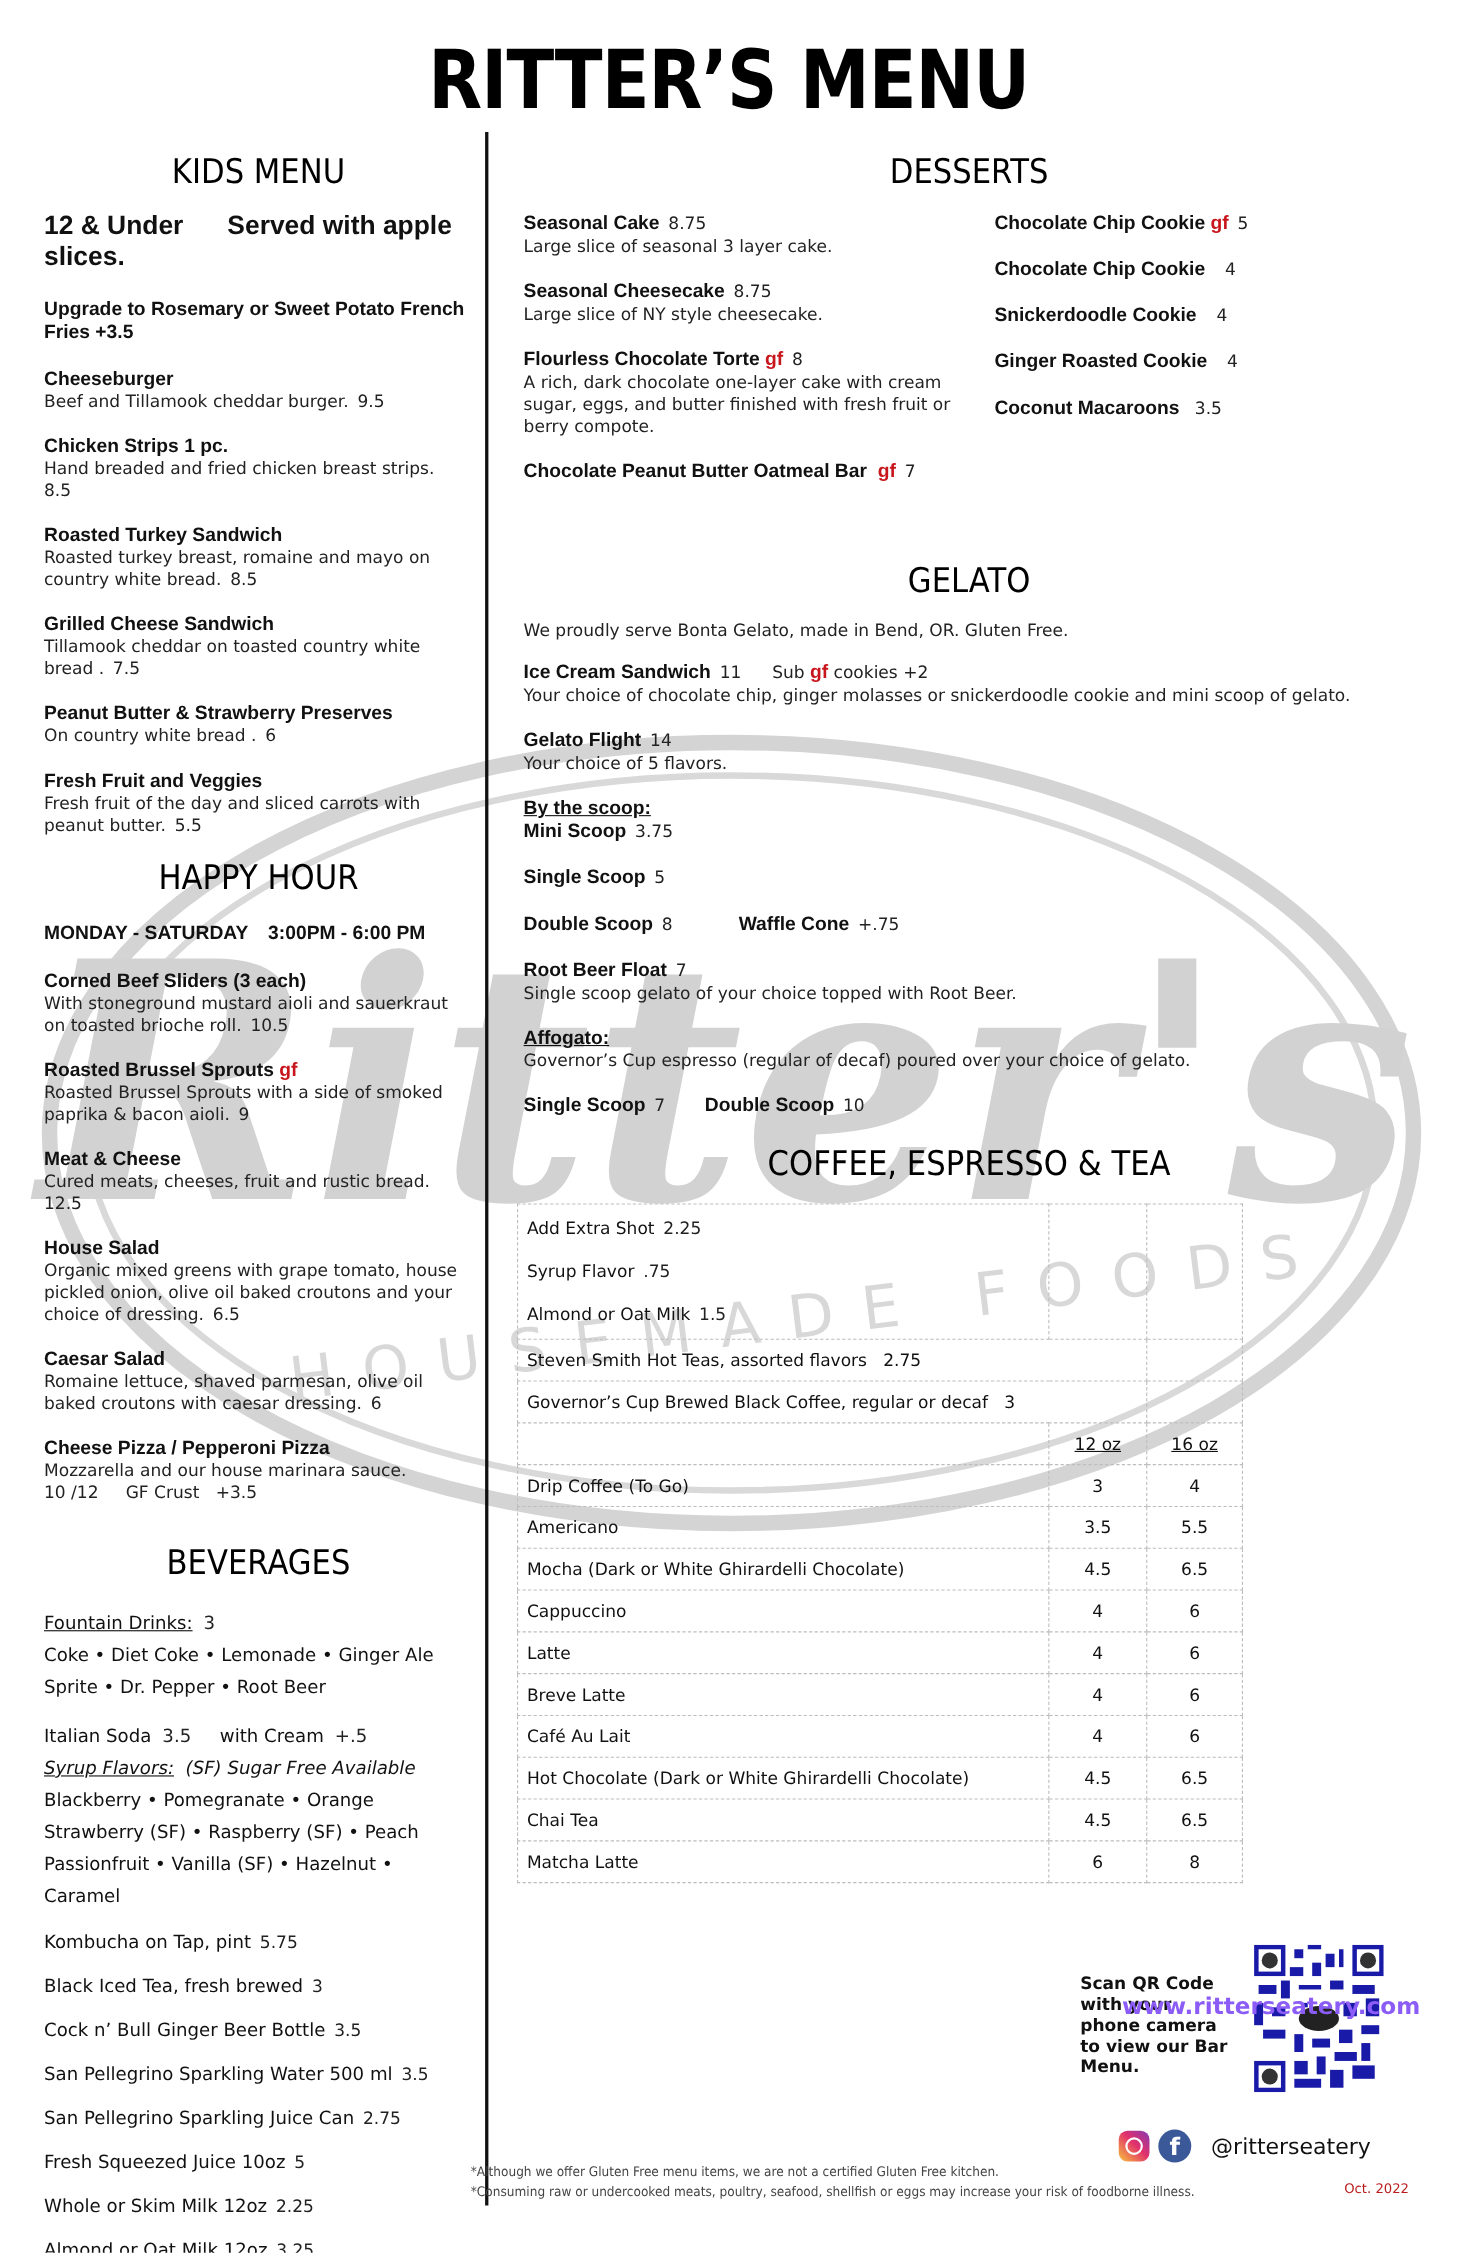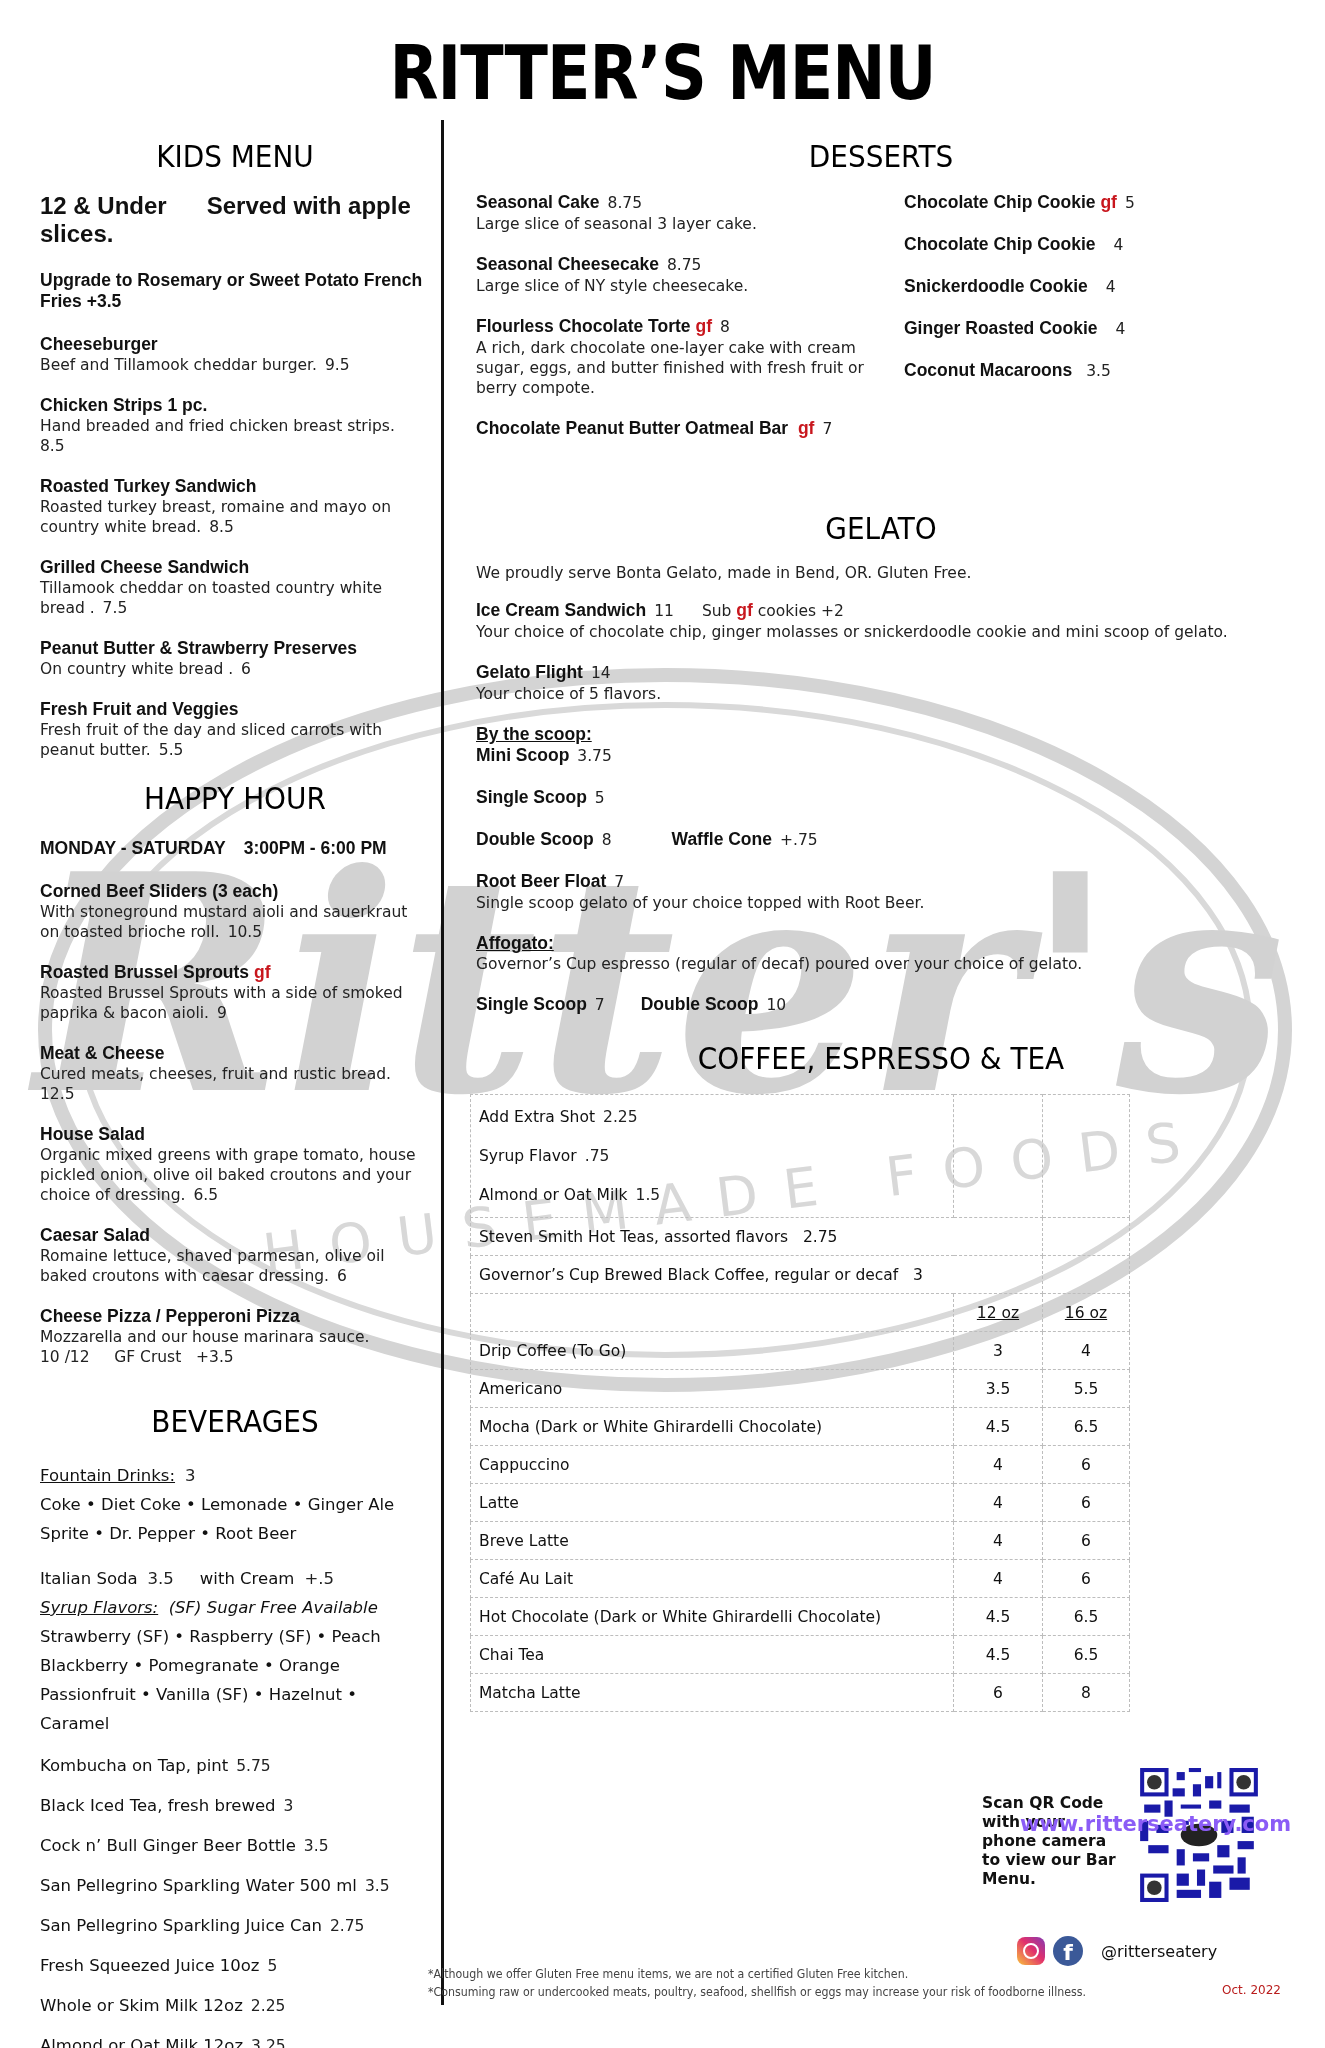--- a/index.html
+++ b/index.html
@@ -40,21 +40,21 @@
   table.coffee { border-collapse:collapse; width:660px; margin-left:-6px; font-family:"DejaVu Sans", sans-serif; font-size:15.5px; color:#111; }
   table.coffee td { border:1px dashed #bdbdbd; padding:0 8px; height:37px; }
   table.coffee td.c { text-align:center; width:72px; }
   table.coffee td.c2 { text-align:center; width:70px; }
   .hdr { text-decoration:underline; }
   .qr-block { position:absolute; left:982px; top:1768px; width:300px; z-index:1; }
   .qr-text { position:absolute; left:0; top:26px; font-family:"DejaVu Sans", sans-serif; font-size:15.5px; line-height:19px; font-weight:bold; color:#111; width:140px; }
   .qr { position:absolute; left:158px; top:0; width:118px; height:134px; }
   .site { position:absolute; left:1020px; top:1812px; font-family:"DejaVu Sans", sans-serif; font-size:21px; font-weight:bold; color:#8b5cf6; z-index:1; }
   .social { position:absolute; left:1017px; top:1936px; display:flex; align-items:center; z-index:1; }
-  .social .handle { font-family:"DejaVu Sans", sans-serif; font-size:16px; color:#111; margin-left:18px; }
+  .social .handle { font-family:"DejaVu Sans", sans-serif; font-size:20px; color:#111; margin-left:18px; }
   .ig { width:28px; height:28px; border-radius:8px; background:linear-gradient(45deg,#f9c23c,#e1306c 55%,#833ab4); position:relative; }
   .ig::before { content:""; position:absolute; left:6px; top:6px; width:12px; height:12px; border:2.5px solid #fff; border-radius:50%; }
   .fb { width:30px; height:30px; border-radius:50%; background:#3b5998; color:#fff; font-weight:bold; font-size:22px; text-align:center; line-height:34px; margin-left:8px; font-family:"DejaVu Sans", sans-serif; }
   .disclaimers { position:absolute; left:428px; top:1965px; font-family:"DejaVu Sans", sans-serif; font-size:12px; line-height:18px; color:#444; z-index:1; transform:scaleX(0.92); transform-origin:left top; }
   .date { position:absolute; left:1222px; top:1983px; font-family:"DejaVu Sans", sans-serif; font-size:12px; color:#b91c1c; z-index:1; }
 </style>
 </head>
 <body>
 
 <svg class="watermark" viewBox="0 0 1325 2048">
@@ -128,22 +128,22 @@
     </div>
 
   <div class="sec-h" style="margin-top:36px;margin-bottom:22px">BEVERAGES</div>
   <div class="bev">
     <div><span class="u">Fountain Drinks:</span><span class="p">3</span></div>
     <div>Coke • Diet Coke • Lemonade • Ginger Ale</div>
     <div>Sprite • Dr. Pepper • Root Beer</div>
     <div class="bev-gap"></div>
     <div><span>Italian Soda</span><span class="p">3.5</span><span style="margin-left:26px">with Cream</span><span class="p">+.5</span></div>
     <div style="font-style:italic"><span class="u">Syrup Flavors:</span>&nbsp; <span>(SF) Sugar Free Available</span></div>
+    <div>Blackberry • Pomegranate • Orange</div>
     <div>Strawberry (SF) • Raspberry (SF) • Peach</div>
-    <div>Blackberry • Pomegranate • Orange</div>
     <div>Passionfruit • Vanilla (SF) • Hazelnut • Caramel</div>
   </div>
   <div class="bev-list">
     <div><span>Kombucha on Tap, pint</span><span class="price">5.75</span></div>
     <div><span>Black Iced Tea, fresh brewed</span><span class="price">3</span></div>
     <div><span>Cock n’ Bull Ginger Beer Bottle</span><span class="price">3.5</span></div>
     <div><span>San Pellegrino Sparkling Water 500 ml</span><span class="price">3.5</span></div>
     <div><span>San Pellegrino Sparkling Juice Can</span><span class="price">2.75</span></div>
     <div><span>Fresh Squeezed Juice 10oz</span><span class="price">5</span></div>
     <div><span>Whole or Skim Milk 12oz</span><span class="price">2.25</span></div>

